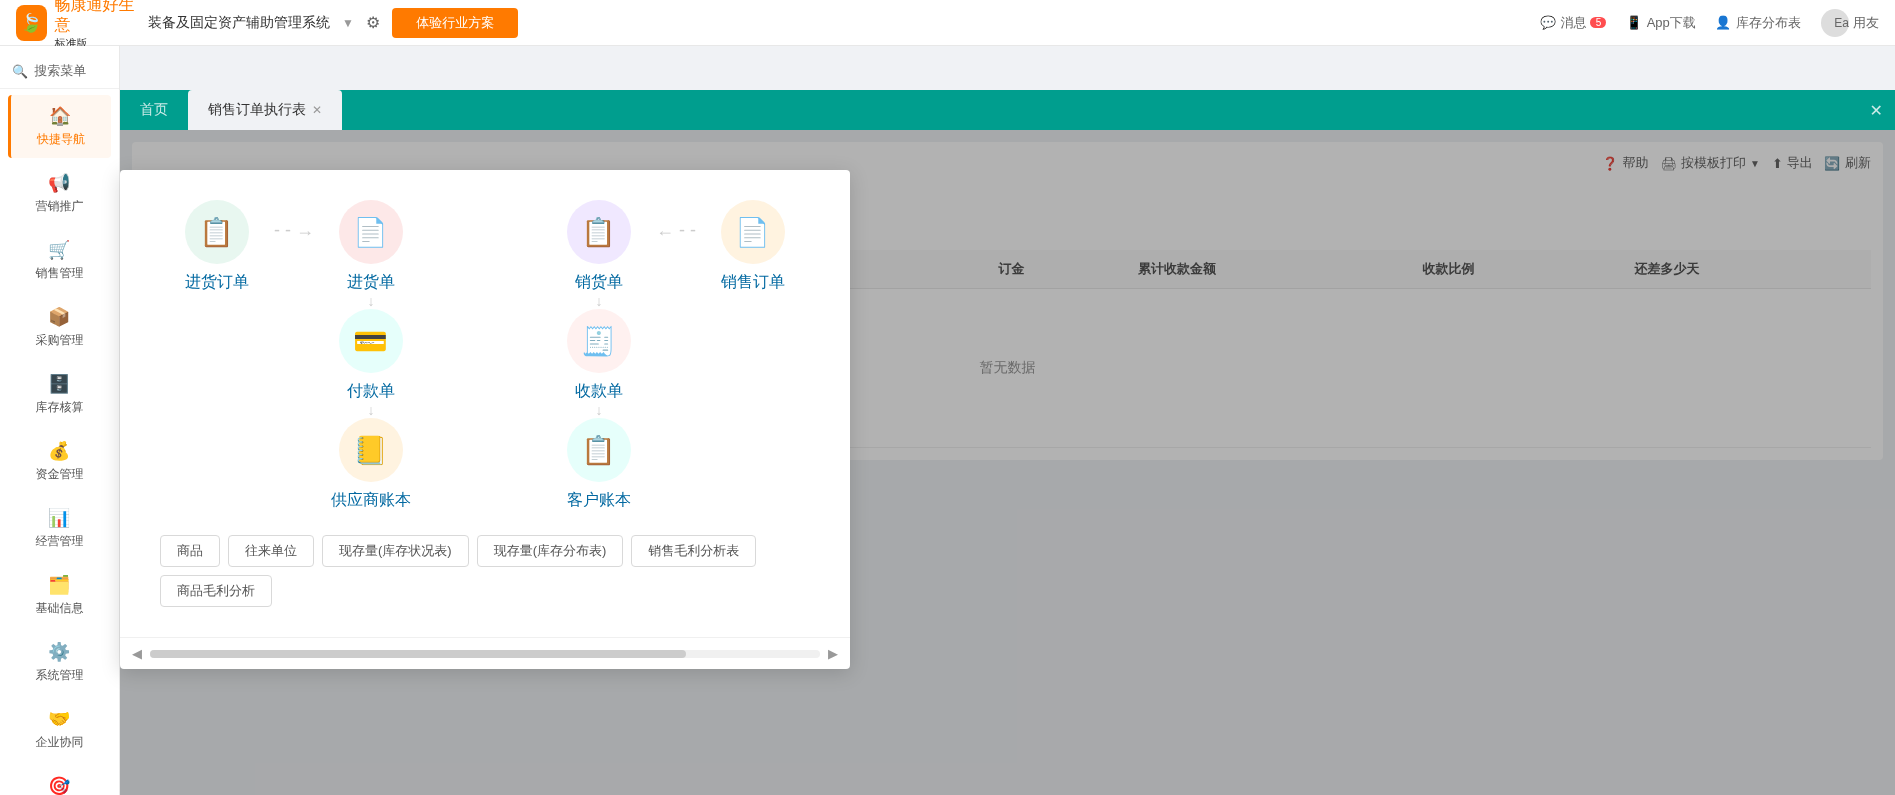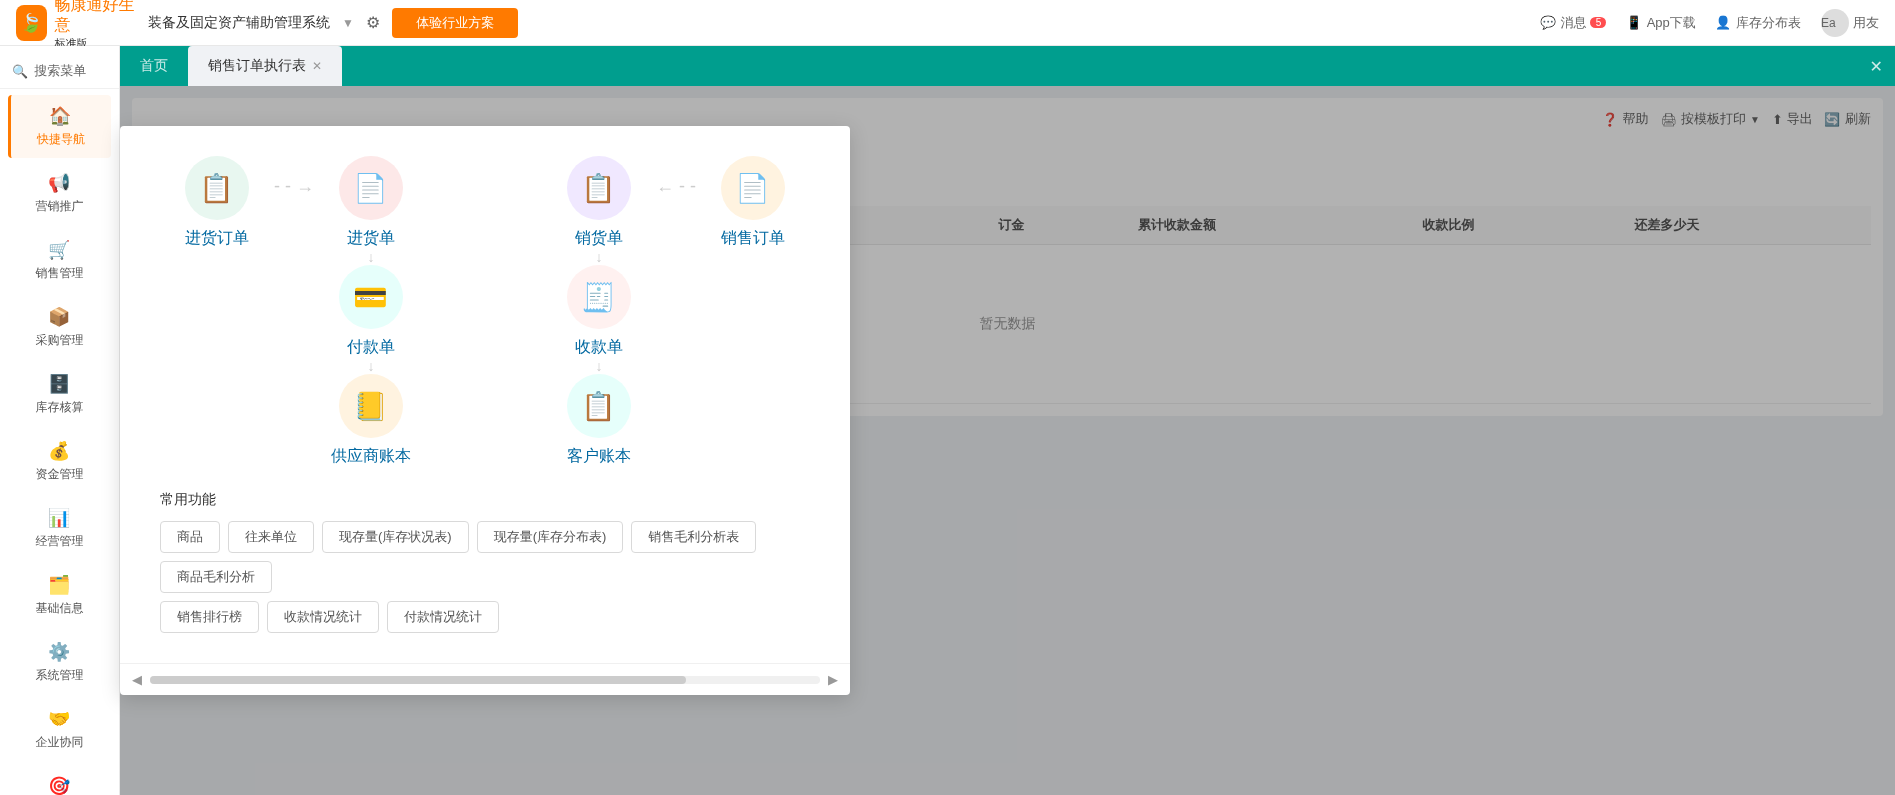--- a/index.html
+++ b/index.html
@@ -68,21 +68,21 @@
       min-width: 16px;
       text-align: center;
     }
     .user-avatar {
       width: 28px;
       height: 28px;
       background: #ddd;
       border-radius: 50%;
       display: flex;
       align-items: center;
-      justify-content: flex-start;
+      justify-content: flex-end;
       font-size: 12px;
       color: #666;
     }
 
     
     .main-layout {
       display: flex;
       height: calc(795px - 46px);
     }
 
@@ -130,20 +130,21 @@
       position: relative;
     }
 
     
     .tabs-bar {
       background: #009e8e;
       display: flex;
       align-items: center;
       height: 40px;
       padding: 0 0;
+      margin-top: 44px;
     }
     .tab {
       padding: 0 20px;
       height: 40px;
       display: flex;
       align-items: center;
       cursor: pointer;
       font-size: 14px;
       color: rgba(255,255,255,0.8);
       gap: 6px;
@@ -633,33 +634,27 @@
                 <div class="flow-col" style="flex:1;">
                   <div class="flow-circle teal">📋</div>
                   <span class="flow-label">客户账本</span>
                 </div>
                 <div style="flex:0 0 40px;"></div>
                 <div style="flex:1;"></div>
               </div>
             </div>
 
             <div class="common-functions">
-              <h3>常用功能</h3>
               <div class="function-buttons">
                 <button class="func-btn">商品</button>
                 <button class="func-btn">往来单位</button>
                 <button class="func-btn">现存量(库存状况表)</button>
                 <button class="func-btn">现存量(库存分布表)</button>
                 <button class="func-btn">销售毛利分析表</button>
                 <button class="func-btn">商品毛利分析</button>
-              </div>
-              <div class="function-buttons" style="margin-top:8px;">
-                <button class="func-btn">销售排行榜</button>
-                <button class="func-btn">收款情况统计</button>
-                <button class="func-btn">付款情况统计</button>
               </div>
             </div>
           </div>
 
           <div class="modal-scrollbar">
             <span style="color:#999;cursor:pointer;">◀</span>
             <div class="scrollbar-track">
               <div class="scrollbar-thumb"></div>
             </div>
             <span style="color:#999;cursor:pointer;">▶</span>

